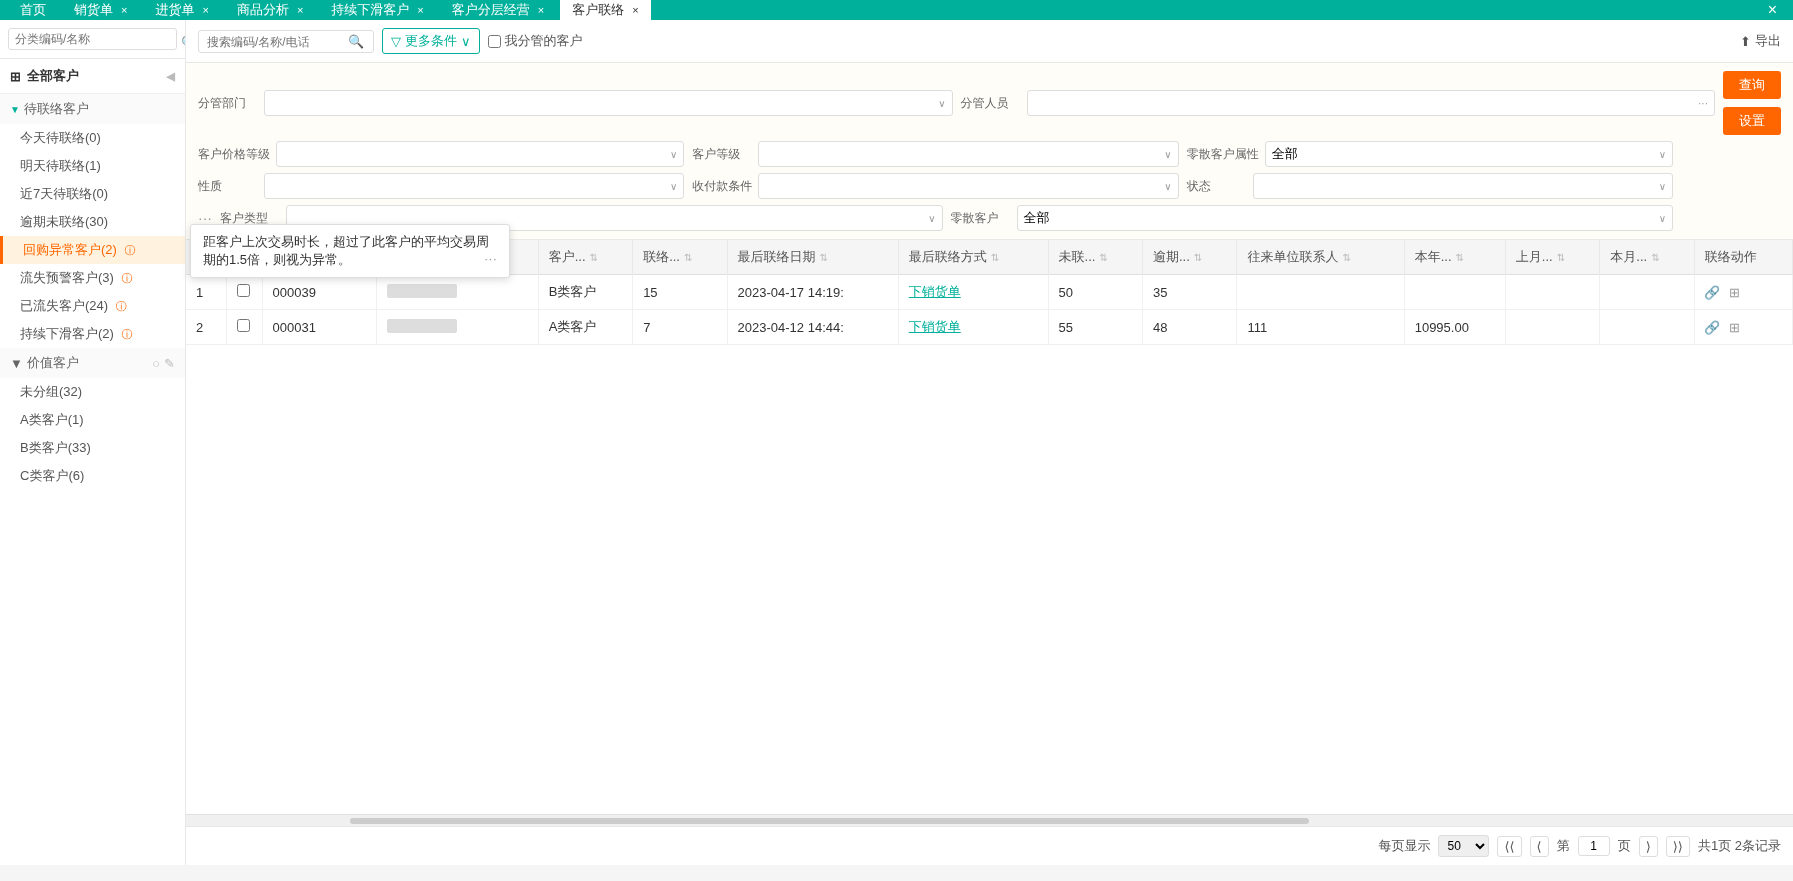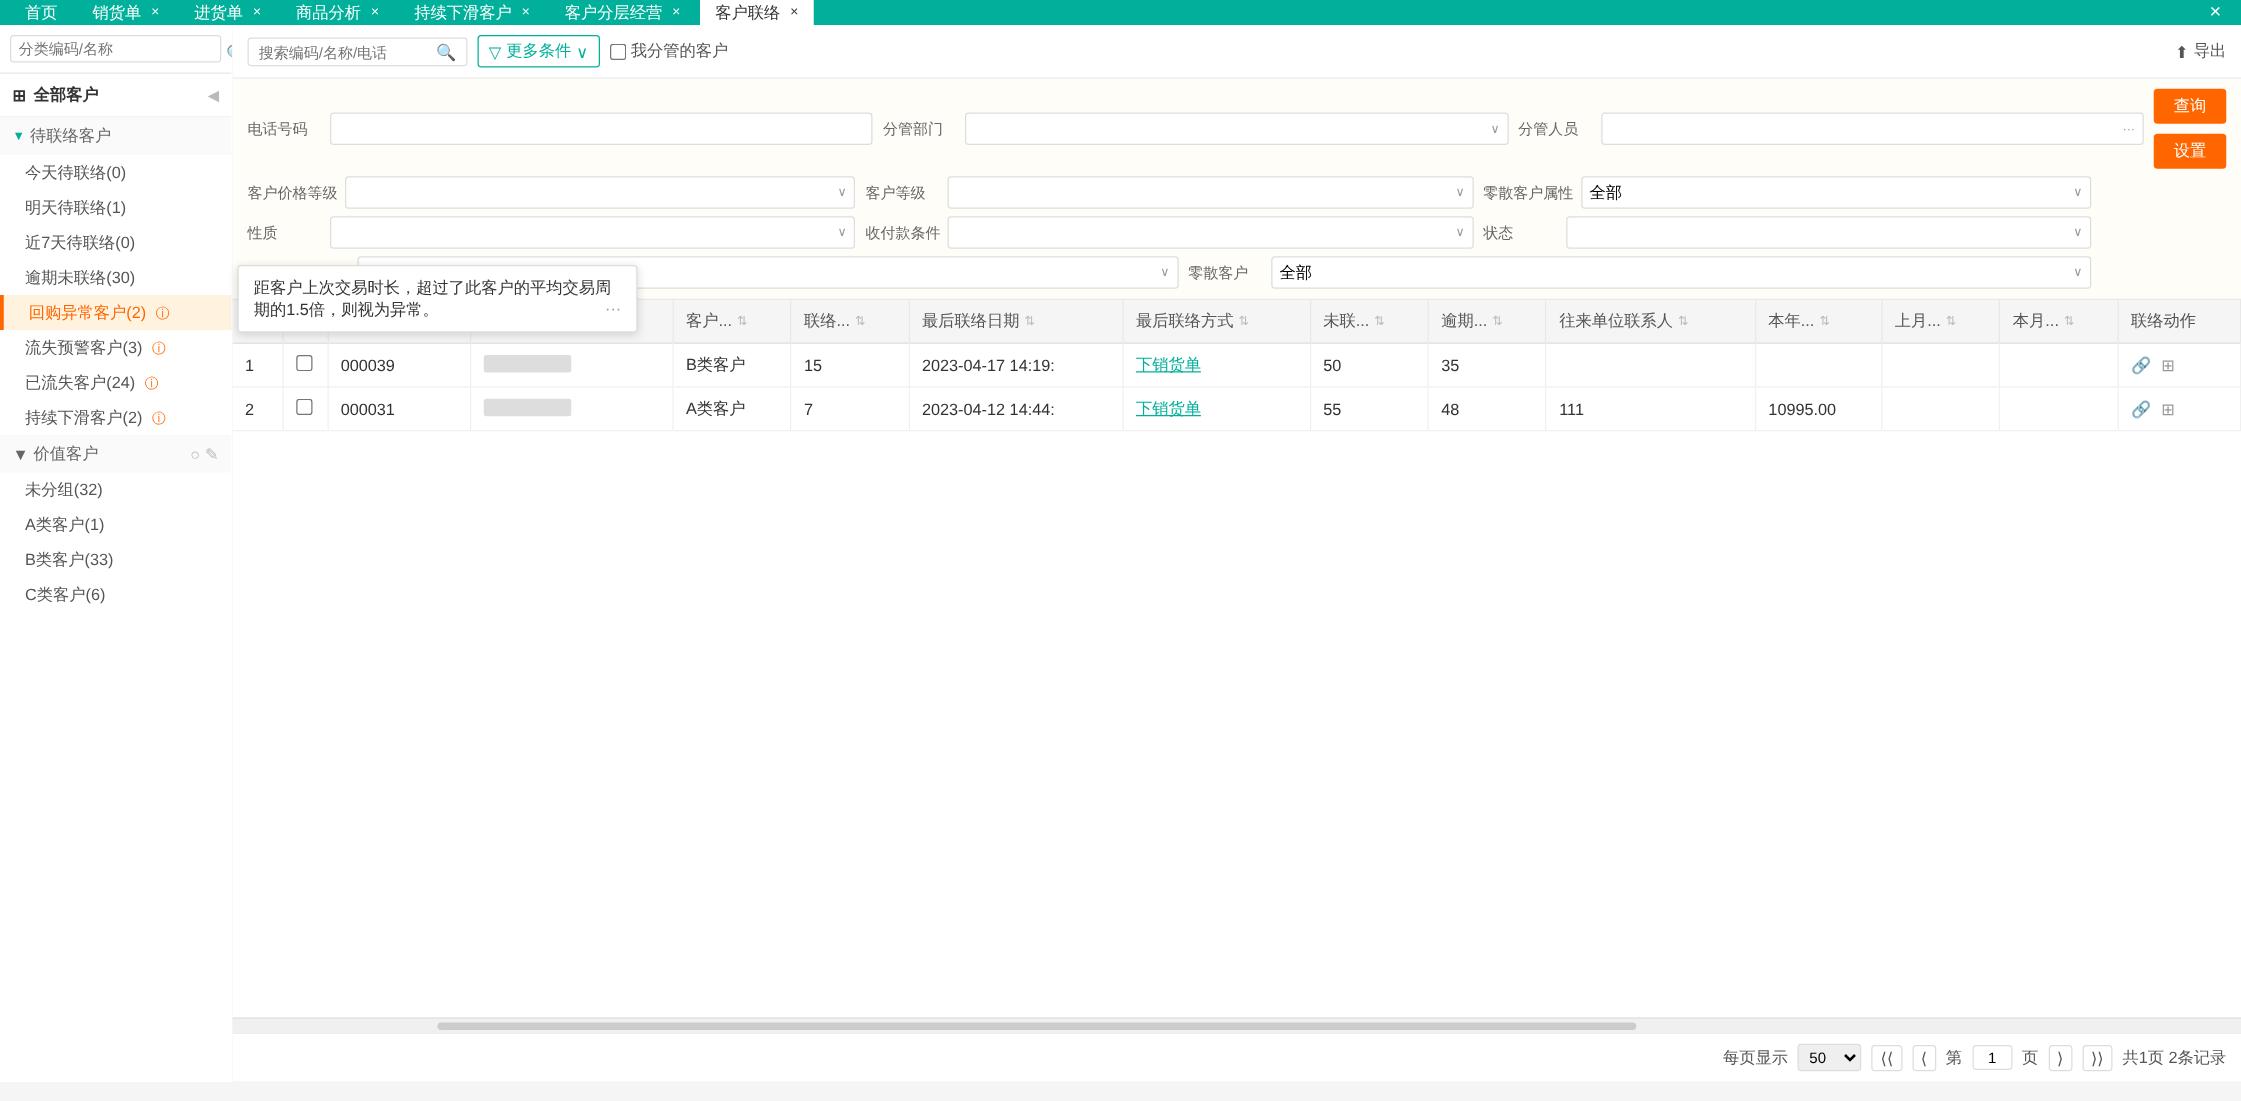--- a/index.html
+++ b/index.html
@@ -109,21 +109,21 @@
       align-items: center;
       justify-content: space-between;
       cursor: pointer;
     }
     .sidebar-group-header .left { display: flex; align-items: center; gap: 4px; }
 
     
     .tooltip-box {
       position: absolute;
       left: 190px;
-      top: 212px;
+      top: 224px;
       background: white;
       border: 1px solid #ddd;
       border-radius: 3px;
       padding: 8px 12px;
       color: #333;
       font-size: 12px;
       z-index: 100;
       box-shadow: 0 2px 8px rgba(0,0,0,0.15);
       max-width: 320px;
     }
@@ -491,24 +491,20 @@
       </label>
       <div class="export-btn">
         <span>⬆</span>
         <span>导出</span>
       </div>
     </div>
 
     <div class="filter-panel">
 
       <div class="filter-row">
-        <div class="filter-item">
-          <span class="filter-label">电话号码</span>
-          <input class="filter-input" type="text" style="">
-        </div>
         <div class="filter-item">
           <span class="filter-label">分管部门</span>
           <div class="filter-select">
             <span></span>
             <span class="arrow">∨</span>
           </div>
         </div>
         <div class="filter-item">
           <span class="filter-label">分管人员</span>
           <div class="filter-select">

